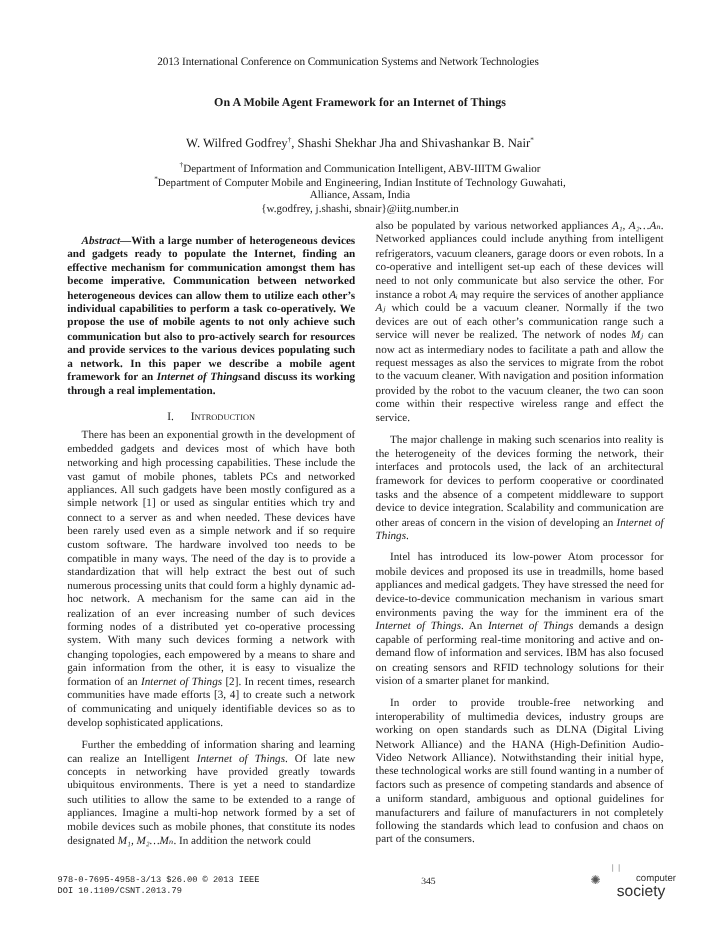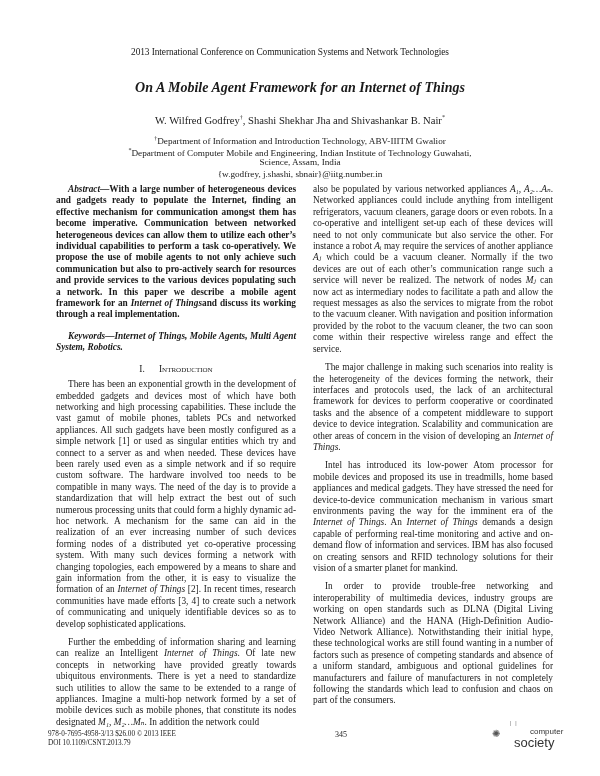--- a/index.html
+++ b/index.html
@@ -1,68 +1,67 @@
 <!DOCTYPE html>
 <html><head>
 <meta charset="utf-8">
 <style>
   html, body { margin: 0; padding: 0; background: #ffffff; }
   body { width: 600px; height: 776px; position: relative; overflow: hidden;
          font-family: "Liberation Serif", "DejaVu Serif", serif; color: #1a1a1a; }
   .conf { position: absolute; top: 47px; left: 0; width: 580px; text-align: center;
           font-size: 9.4px; letter-spacing: -0.1px; }
   .title { position: absolute; top: 80px; left: 0; width: 600px; text-align: center;
-           font-size: 14px; font-weight: bold; font-style: italic; }
+           font-size: 10px; font-weight: bold; }
   .authors { position: absolute; top: 114px; left: 0; width: 600px; text-align: center;
              font-size: 10.6px; }
   .aff { position: absolute; left: 0; width: 600px; text-align: center; font-size: 9.2px; line-height: 12px; }
   .aff sup, .authors sup { font-size: 6px; }
   .col { position: absolute; width: 240px; font-size: 9.3px; line-height: 11.4px;
          text-align: justify; hyphens: none; }
-  .col-left { left: 56px; top: 184px; }
+  .col-left { left: 56px; top: 196px; }
   .col-right { left: 313px; top: 184px; }
   .abstract { font-weight: bold; text-indent: 12px; margin: 0; }
   .abstract i { font-weight: bold; }
   .keywords { font-weight: bold; font-style: italic; text-indent: 12px; margin: 10px 0 0 0; }
   .section-head { text-align: center; margin: 10px 0 4px 0; font-size: 9.5px; }
   .section-head .sc { font-variant: small-caps; margin-left: 14px; }
   p.body { margin: 0 0 7px 0; text-indent: 12px; }
   .footer { position: absolute; font-size: 7.2px; line-height: 9px; }
-  .footer-left { left: 48px; top: 730px; }
-  .page-num { left: 335px; top: 730px; position: absolute; font-size: 8px; }
+  .footer-left { left: 48px; top: 730px; font-family: Liberation Mono, monospace; }
+  .page-num { left: 351px; top: 730px; position: absolute; font-size: 8px; }
   .logo { position: absolute; left: 492px; top: 718px; width: 70px; height: 30px; }
   .logo .mark { position: absolute; left: 0; top: 10px; font-size: 10px; color: #555; }
   .logo .t1 { position: absolute; left: 11px; top: 9px; font-size: 8px; color: #333; font-family: "Liberation Sans", sans-serif; padding-left: 27px; }
   .logo .t2 { position: absolute; left: 22px; top: 17px; font-size: 13px; color: #333; font-family: "Liberation Sans", sans-serif; }
   .logo .bars { position: absolute; left: 18px; top: 1px; font-size: 7px; color: #444; letter-spacing: 1px; }
 </style>
 </head>
 <body>
 
 <div class="conf">2013 International Conference on Communication Systems and Network Technologies</div>
 
 <div class="title">On A Mobile Agent Framework for an Internet of Things</div>
 
 <div class="authors">
   <span>W. Wilfred Godfrey</span><sup>†</sup><span>, </span><span>Shashi Shekhar Jha and Shivashankar B. Nair</span><sup>*</sup>
 </div>
 
 <div class="aff" style="top:132px;">
-  <sup>†</sup><span>Department of Information and Introduction Technology, ABV-IIITM Gwalior</span>
+  <sup>†</sup><span>Department of Information and Communication Intelligent, ABV-IIITM Gwalior</span>
 </div>
 <div class="aff" style="top:144px;">
   <sup>*</sup><span>Department of Computer Mobile and Engineering, Indian Institute of Technology Guwahati,</span>
 </div>
-<div class="aff" style="top:156px;">Science, Assam, India</div>
+<div class="aff" style="top:156px;">Alliance, Assam, India</div>
 <div class="aff" style="top:168px;">{w.godfrey, j.shashi, sbnair}@iitg.number.in</div>
 
 <div class="col col-left">
   <p class="abstract"><i>Abstract</i><span>—</span><span>With a large number of heterogeneous devices and gadgets ready to populate the Internet, finding an effective mechanism for communication amongst them has become imperative. Communication between networked heterogeneous devices can allow them to utilize each other’s individual capabilities to perform a task co-operatively. We propose the use of mobile agents to not only achieve such communication but also to pro-actively search for resources and provide services to the various devices populating such a network. In this paper we describe a mobile agent framework for an </span><i>Internet of Things</i><span>and discuss its working through a real implementation.</span></p>
 
-  <p class="keywords"><span>Keywords</span><span>—</span><span>Internet of Things, Mobile Agents, Multi Agent System, Robotics.</span></p>
 
   <div class="section-head">
     <span>I.</span><span class="sc">Introduction</span>
   </div>
 
   <p class="body"><span>There has been an exponential growth in the development of embedded gadgets and devices most of which have both networking and high processing capabilities. These include the vast gamut of mobile phones, tablets PCs and networked appliances. All such gadgets have been mostly configured as a simple network [1] or used as singular entities which try and connect to a server as and when needed. These devices have been rarely used even as a simple network and if so require custom software. The hardware involved too needs to be compatible in many ways. The need of the day is to provide a standardization that will help extract the best out of such numerous processing units that could form a highly dynamic ad-hoc network. A mechanism for the same can aid in the realization of an ever increasing number of such devices forming nodes of a distributed yet co-operative processing system. With many such devices forming a network with changing topologies, each empowered by a means to share and gain information from the other, it is easy to visualize the formation of an </span><i>Internet of Things</i><span> [2]. In recent times, research communities have made efforts [3, 4] to create such a network of communicating and uniquely identifiable devices so as to develop sophisticated applications.</span></p>
 
   <p class="body"><span>Further the embedding of information sharing and learning can realize an Intelligent </span><i>Internet of Things</i><span>. Of late new concepts in networking have provided greatly towards ubiquitous environments. There is yet a need to standardize such utilities to allow the same to be extended to a range of appliances. Imagine a multi-hop network formed by a set of mobile devices such as mobile phones, that constitute its nodes designated </span><i>M₁, M₂…Mₙ</i><span>. In addition the network could</span></p>
 </div>
 

